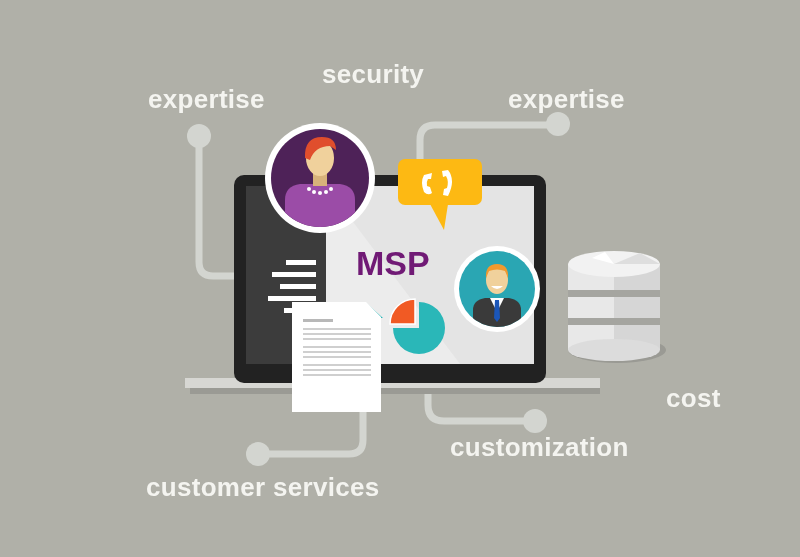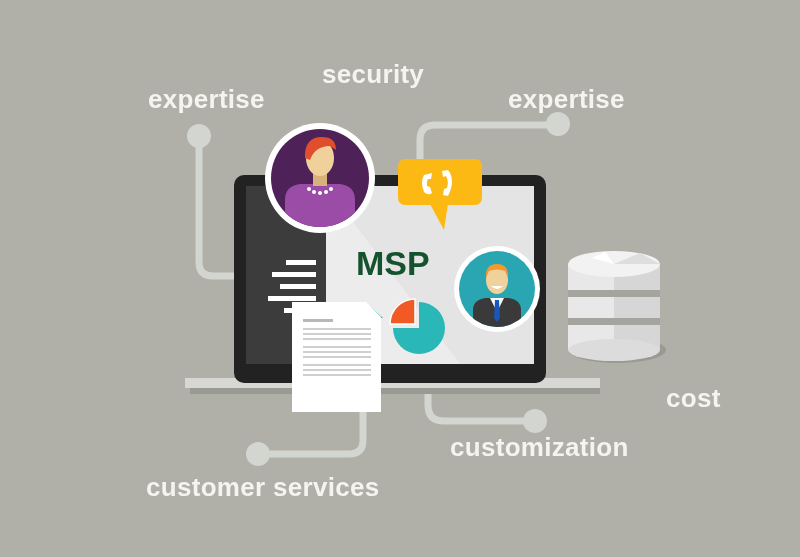--- a/index.html
+++ b/index.html
@@ -1,20 +1,20 @@
 <!DOCTYPE html>
 <html><head>
 <meta charset="utf-8">
 <style>
   html,body{margin:0;padding:0;}
   body{width:800px;height:557px;overflow:hidden;background:#b0b0a8;font-family:"Liberation Sans",sans-serif;}
   .stage{position:relative;width:800px;height:557px;background:#b0b0a8;}
   svg.art{position:absolute;left:0;top:0;}
   .label{position:absolute;color:#f4f4f0;font-weight:bold;font-size:26px;letter-spacing:0.3px;white-space:nowrap;}
-  .msp{position:absolute;left:356px;top:244px;font-size:34px;font-weight:bold;color:#14532d;letter-spacing:0px;}
+  .msp{position:absolute;left:356px;top:244px;font-size:34px;font-weight:bold;color:#701a75;letter-spacing:0px;}
 </style>
 </head>
 <body>
 
 <div class="stage">
   <svg class="art" width="800" height="557" viewBox="0 0 800 557">
 
     <g fill="none" stroke="#d3d5d0" stroke-width="7" stroke-linecap="round">
       <path d="M199 138 V262 Q199 276 213 276 H240"></path>
       <path d="M420 170 V140 Q420 125 435 125 H558"></path>

